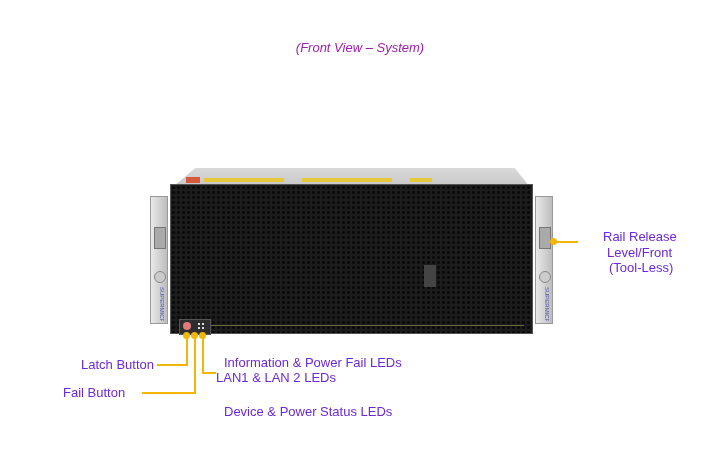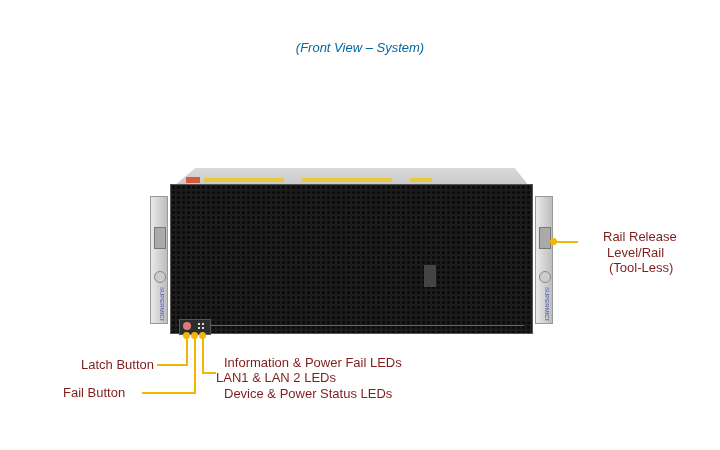--- a/index.html
+++ b/index.html
@@ -1,20 +1,20 @@
 <!DOCTYPE html>
 <html><head>
 <meta charset="utf-8">
 <style>
   html, body { margin:0; padding:0; }
   body { width:720px; height:450px; background:#ffffff; position:relative; overflow:hidden;
          font-family:"Liberation Sans", sans-serif; color:#222; }
   .title { position:absolute; top:40px; left:0; width:720px; text-align:center;
-           font-style:italic; font-size:13px; color:#0369a1; }
-  .lbl { position:absolute; font-size:13px; color:#7f1d1d; white-space:nowrap; line-height:17px; }
+           font-style:italic; font-size:13px; color:#a21caf; }
+  .lbl { position:absolute; font-size:13px; color:#6d28d9; white-space:nowrap; line-height:17px; }
   .chassis { position:absolute; }
   .top { position:absolute; left:174px; top:168px; width:355px; height:18px;
          background:linear-gradient(#d9d9d9,#c8c8c8);
          clip-path:polygon(6% 0,96% 0,100% 100%,0 100%); }
   .top .yel { position:absolute; top:10px; height:4px; background:#e7c83a; }
   .top .red { position:absolute; top:9px; left:12px; width:14px; height:6px; background:#d65a3c; }
   .face { position:absolute; left:170px; top:184px; width:363px; height:150px; background:#1c1c1c;
           background-image: radial-gradient(circle, #0a0a0a 1.3px, transparent 1.6px);
           background-size:5px 5px; border:1px solid #555; box-sizing:border-box; }
   .strip { position:absolute; left:8px; right:8px; top:140px; height:1px; background:#6b6a3a; }
@@ -77,16 +77,16 @@
 <div class="line" style="left:202px;top:336px;width:2px;height:38px"></div>
 <div class="line" style="left:202px;top:372px;width:14px;height:2px"></div>
 
 <div class="dot" style="left:550px;top:238px"></div>
 <div class="line" style="left:553px;top:241px;width:25px;height:2px"></div>
 
 <div class="lbl" style="left:81px;top:356px">Latch Button</div>
 <div class="lbl" style="left:63px;top:384px">Fail Button</div>
 <div class="lbl" style="left:224px;top:354px">Information  &amp; Power Fail LEDs</div>
 <div class="lbl" style="left:216px;top:369px">LAN1 &amp; LAN 2 LEDs</div>
-<div class="lbl" style="left:224px;top:385px">Device &amp; Power Status LEDs</div>
+<div class="lbl" style="left:224px;top:403px">Device &amp; Power Status LEDs</div>
 <div class="lbl" style="left:603px;top:228px">Rail Release</div>
-<div class="lbl" style="left:607px;top:244px">Level/Rail</div>
+<div class="lbl" style="left:607px;top:244px">Level/Front</div>
 <div class="lbl" style="left:609px;top:259px">(Tool-Less)</div>
 
 </body></html>

